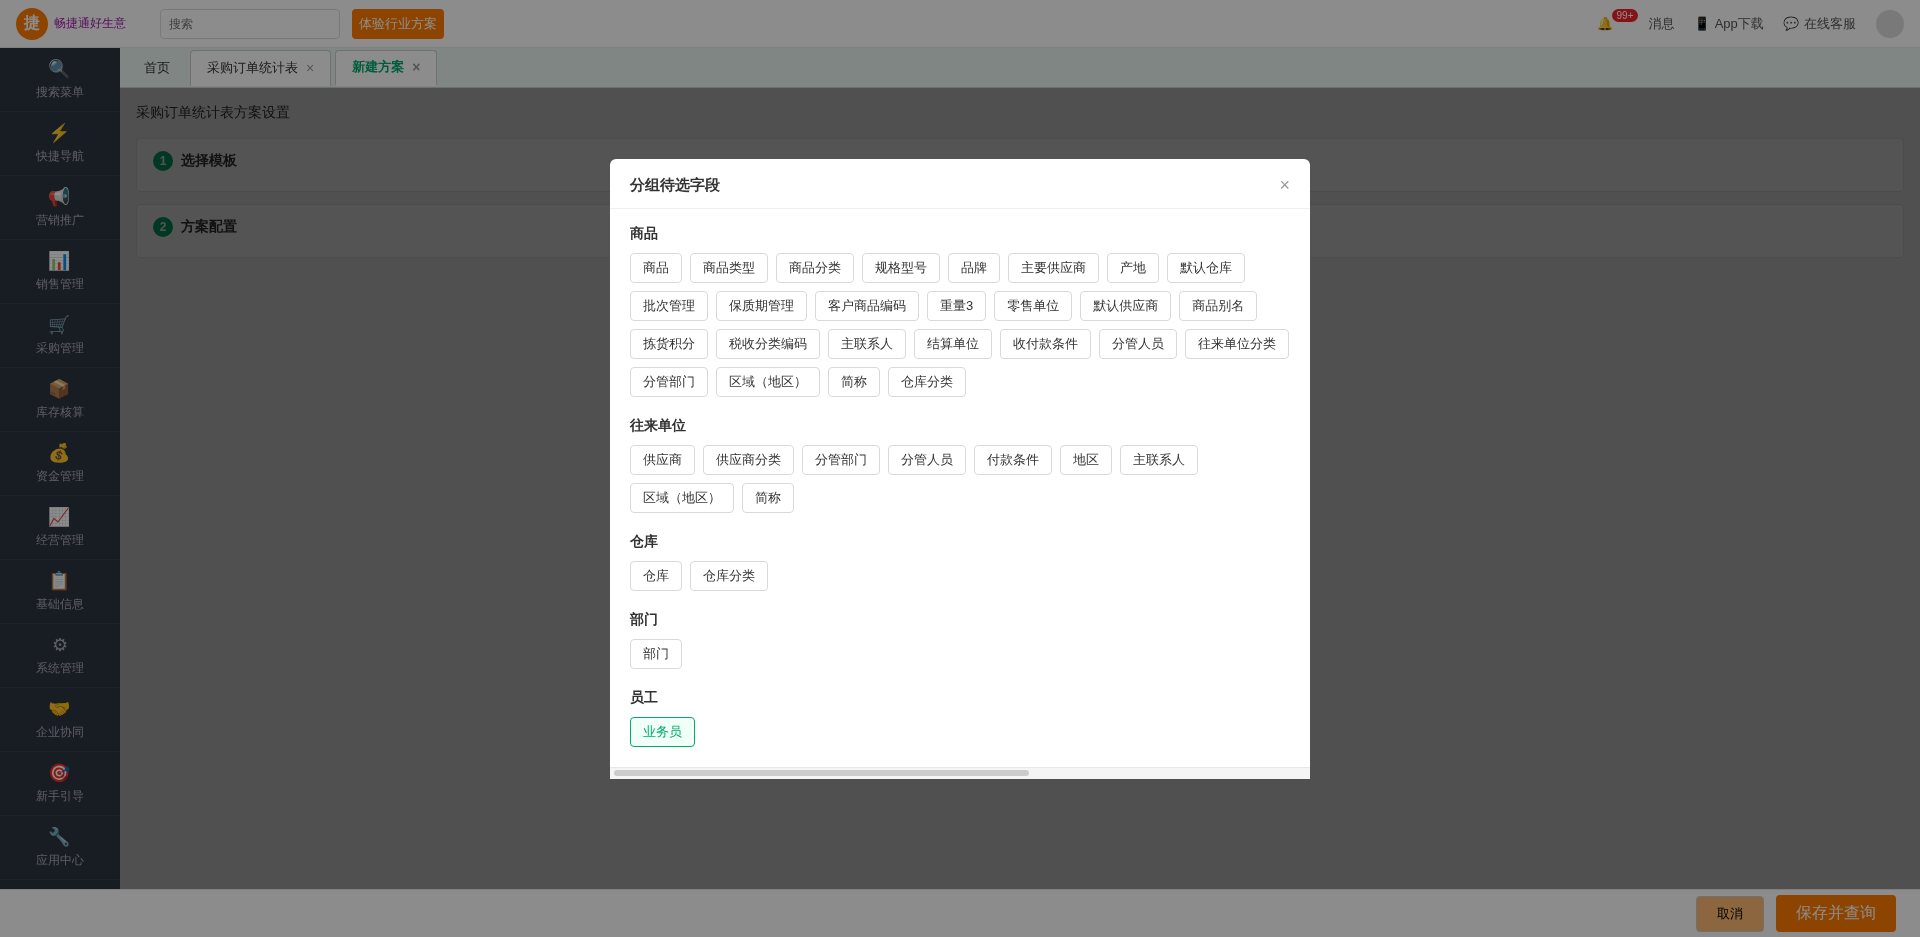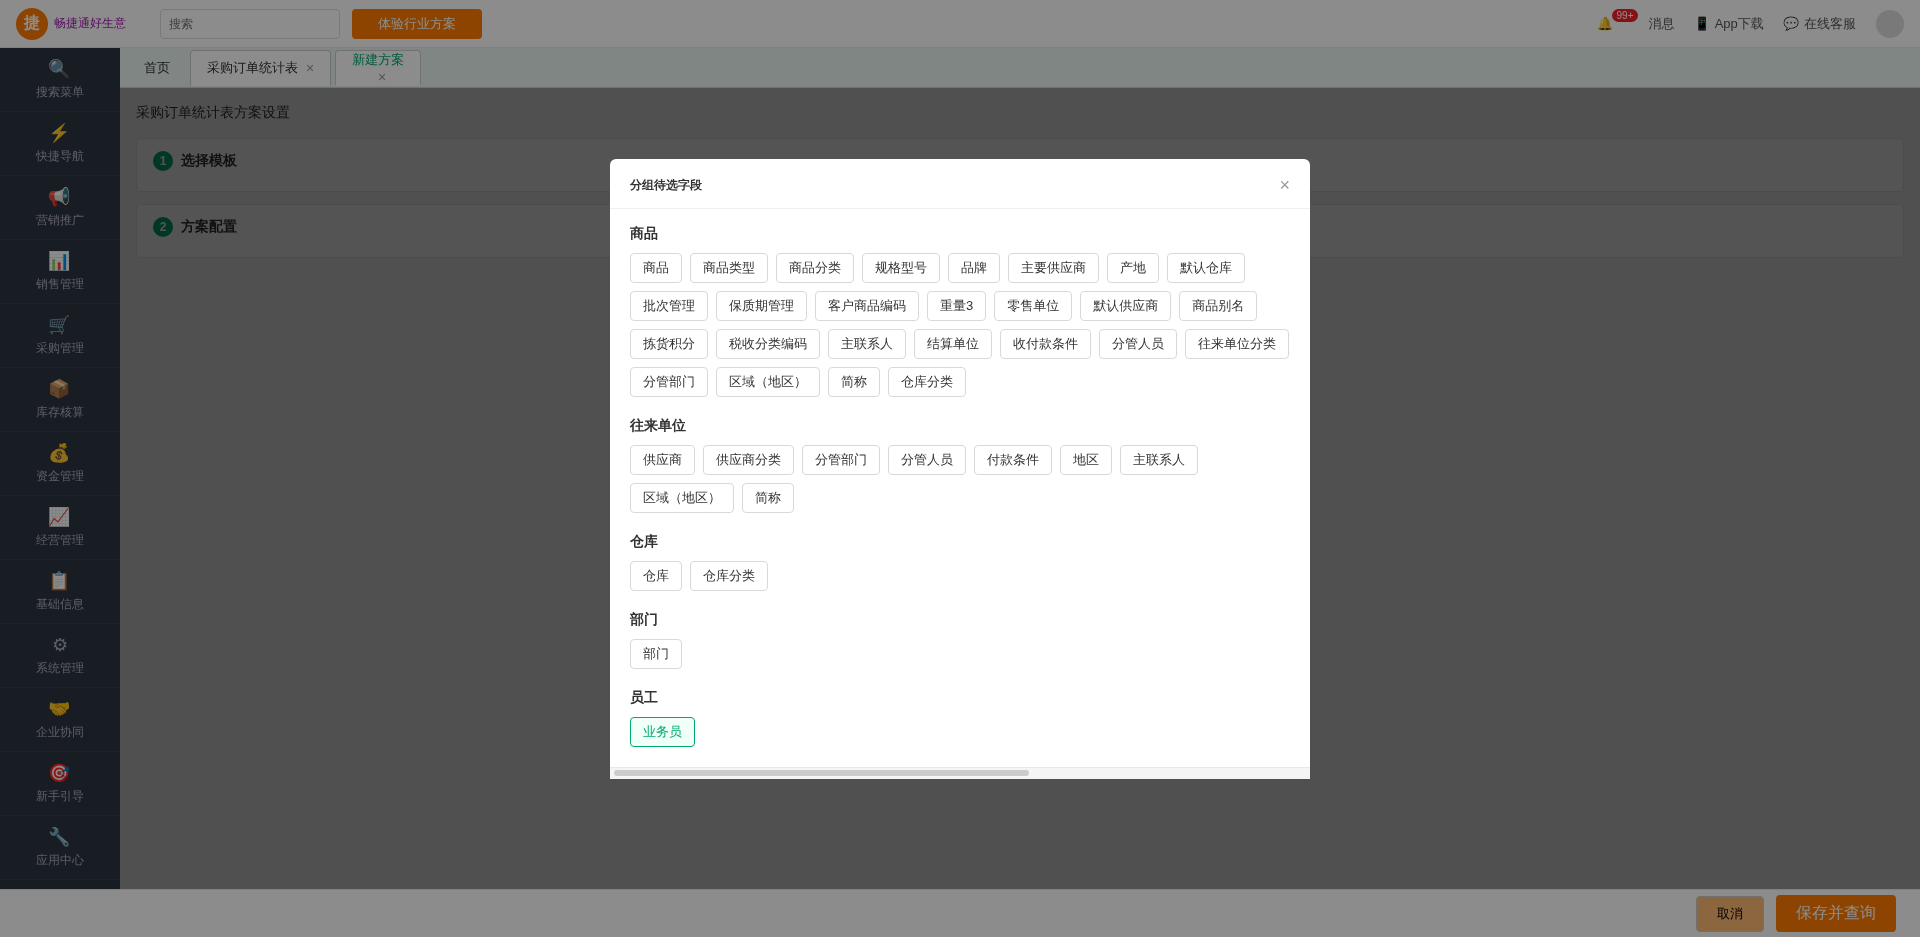--- a/index.html
+++ b/index.html
@@ -39,21 +39,21 @@
       border-radius: 4px;
       padding: 0 8px;
       font-size: 12px;
     }
     .top-btn-trial {
       margin-left: 12px;
       background: #ff7d00;
       color: white;
       border: none;
       border-radius: 4px;
-      padding: 6px 26px;
+      padding: 6px 7px;
       font-size: 13px;
       cursor: pointer;
     }
     .top-right {
       margin-left: auto;
       display: flex;
       align-items: center;
       gap: 20px;
       font-size: 13px;
       color: #555;
@@ -103,22 +103,21 @@
       margin-right: 4px;
       cursor: pointer;
       font-size: 13px;
       border-radius: 4px 4px 0 0;
       position: relative;
     }
     .tab-item.active {
       background: #fff;
       border-bottom: 2px solid #fff;
       color: #00aa6d;
-      font-weight: normal;
-      flex-direction: column;
+      font-weight: bold;
     }
     .tab-close {
       margin-left: 8px;
       color: #999;
       font-size: 14px;
     }
     .tab-first {
       background: #e8f5f0;
       border: none;
       color: #333;
@@ -250,21 +249,21 @@
     }
     .modal-header {
       display: flex;
       align-items: center;
       justify-content: space-between;
       padding: 16px 20px 12px;
       border-bottom: 1px solid #f0f0f0;
       flex-shrink: 0;
     }
     .modal-title {
-      font-size: 12px;
+      font-size: 15px;
       font-weight: bold;
       color: #333;
     }
     .modal-close {
       cursor: pointer;
       font-size: 18px;
       color: #999;
       border: none;
       background: none;
     }

